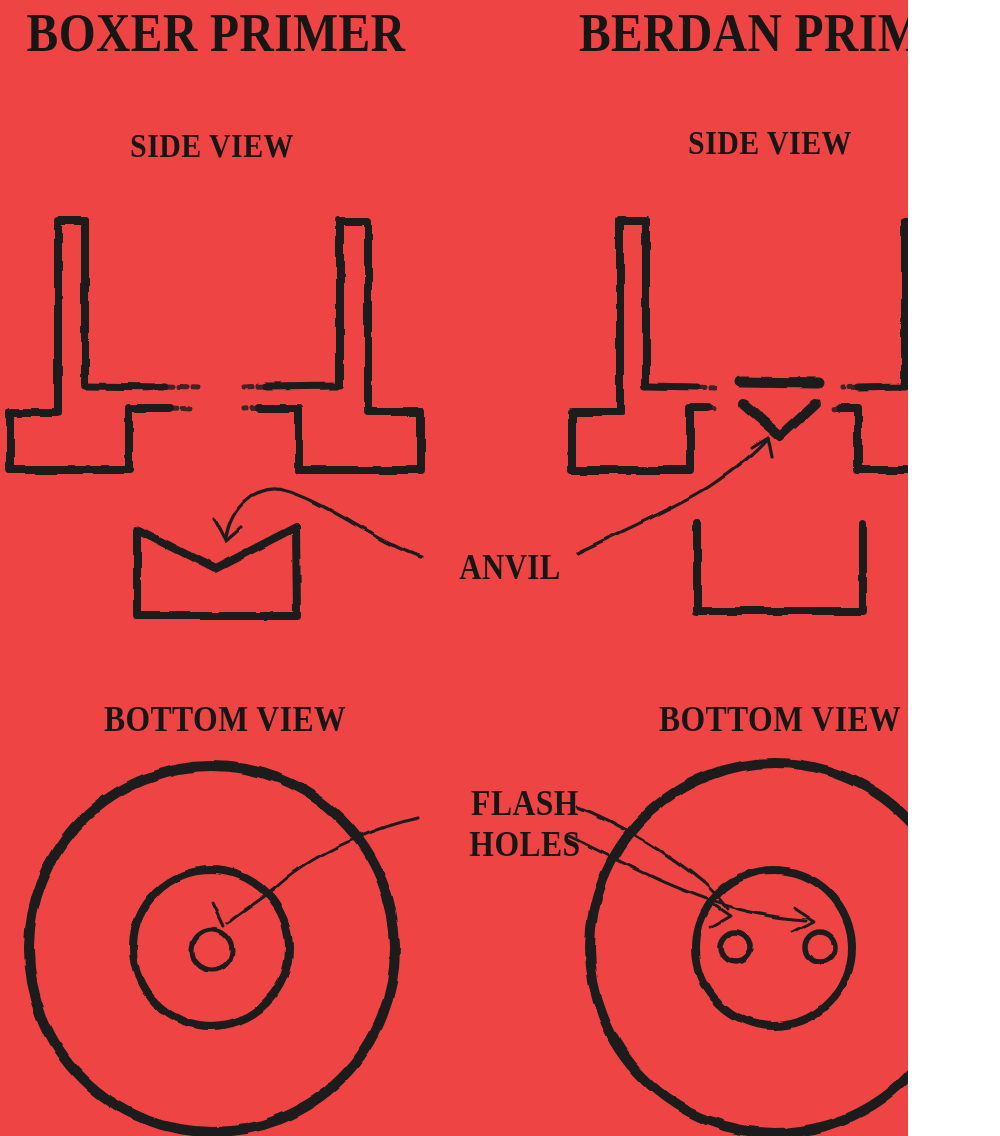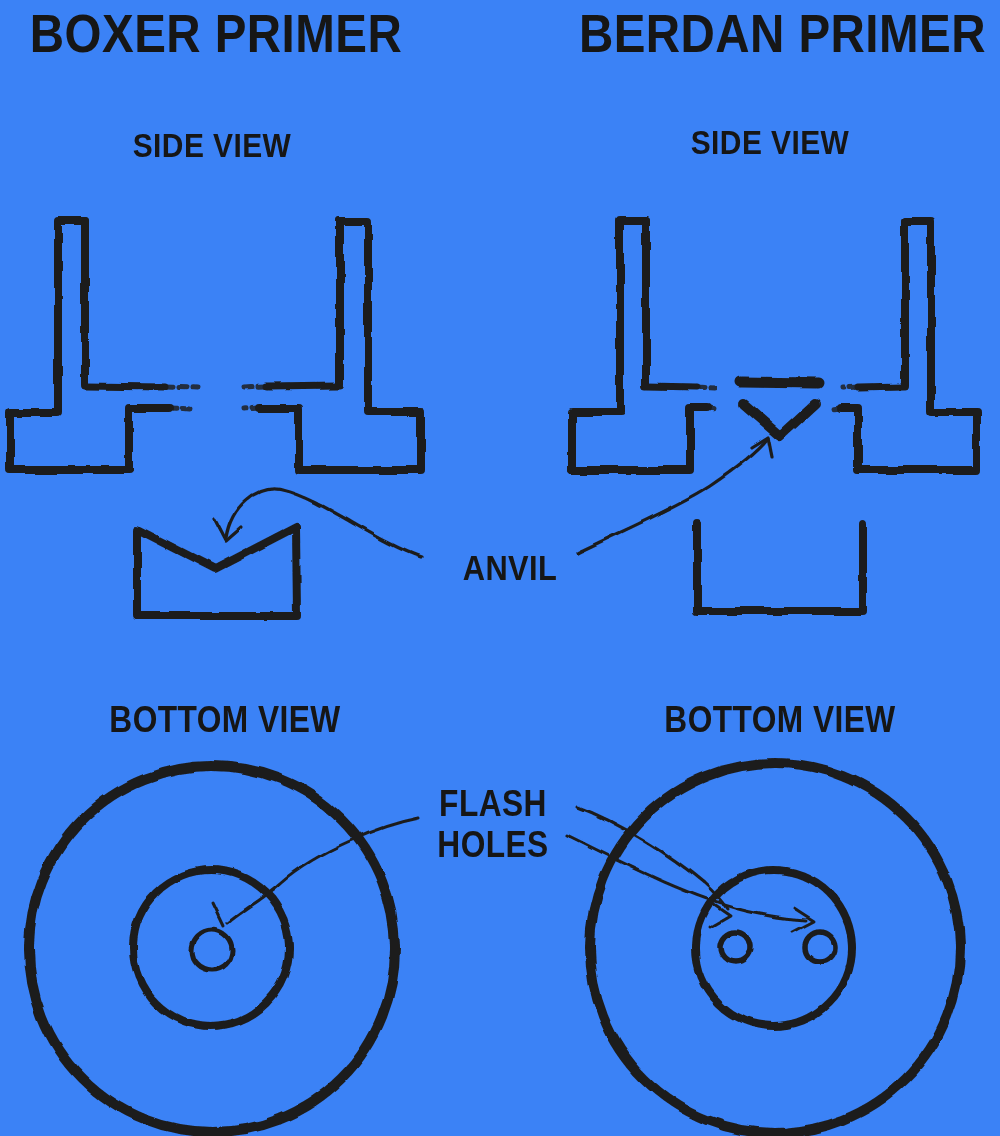--- a/index.html
+++ b/index.html
@@ -1,21 +1,21 @@
 <!DOCTYPE html>
 <html><head>
 <meta charset="utf-8">
 <style>
   html,body{margin:0;padding:0;background:#ffffff;}
   #stage{
     position:relative;
-    width:1000px;height:1136px;
-    background:#3b82f6;
+    width:908px;height:1136px;
+    background:#ef4444;
     overflow:hidden;
-    font-family:Liberation Sans, sans-serif;
+    font-family:Liberation Serif, serif;
     color:#161616;
   }
   #sketch{position:absolute;left:0;top:0;width:1000px;height:1136px;}
   .lbl{
     position:absolute;
     text-align:center;
     color:#161616;
     white-space:nowrap;
     transform:scaleX(0.88);
     transform-origin:center;
@@ -117,18 +117,18 @@
   <div class="lbl title" style="left:552px;top:4px;width:448px;">BERDAN PRIMER</div>
 
   <div class="lbl sub" style="left:62px;top:127px;width:300px;">SIDE VIEW</div>
   <div class="lbl sub" style="left:620px;top:124px;width:300px;">SIDE VIEW</div>
 
   <div class="lbl sub2" style="left:75px;top:700px;width:300px;">BOTTOM VIEW</div>
   <div class="lbl sub2" style="left:630px;top:700px;width:300px;">BOTTOM VIEW</div>
 
   <div class="lbl callout" style="left:445px;top:549px;width:130px;">ANVIL</div>
 
-  <div style="position:absolute;left:428px;top:783px;width:130px;">
+  <div style="position:absolute;left:460px;top:783px;width:130px;">
     <div class="lbl callout2" style="position:relative;width:130px;">FLASH</div>
     <div class="lbl callout2" style="position:relative;width:130px;">HOLES</div>
   </div>
 
 </div>
 
 </body></html>

